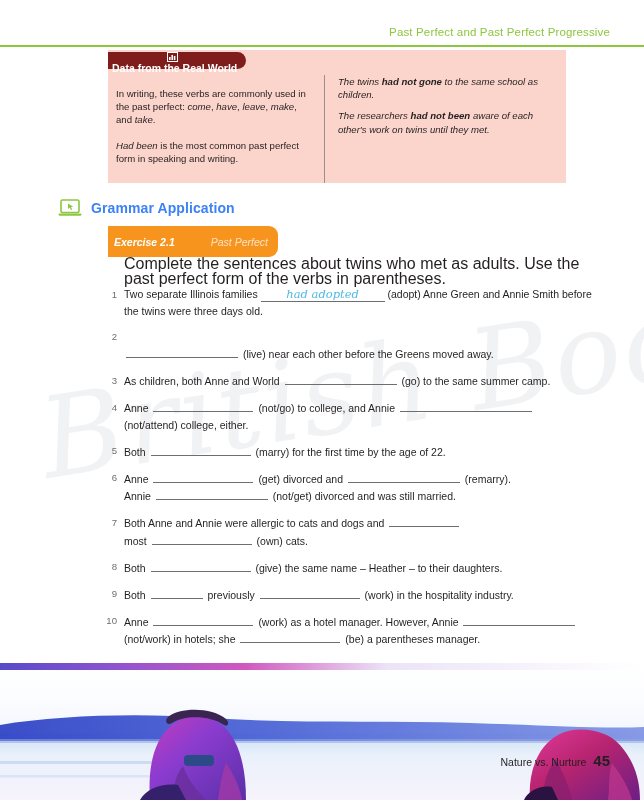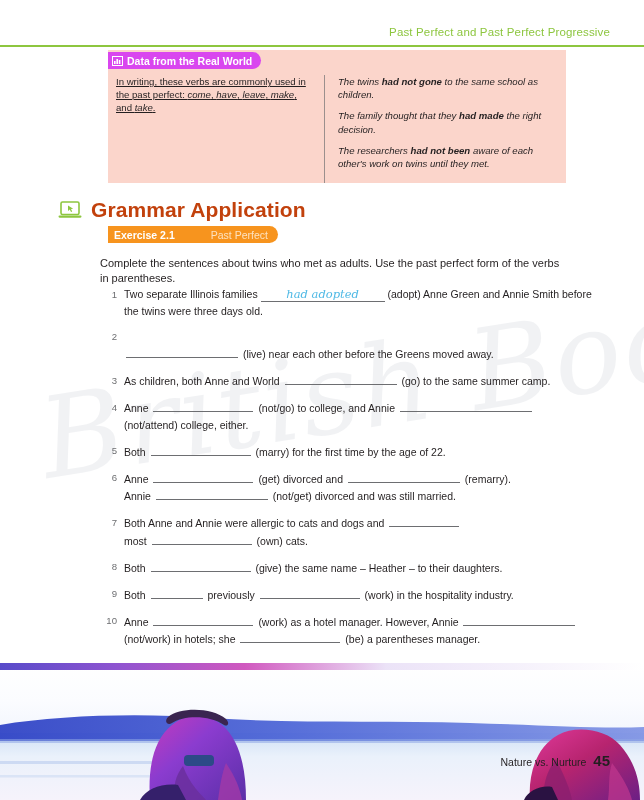--- a/index.html
+++ b/index.html
@@ -62,29 +62,30 @@
     width: 458px;
     height: 133px;
     background: #fbd5cb;
     z-index: 2;
   }
   .data-badge {
     position: absolute;
     left: 0px;
     top: 2px;
     height: 17px;
-    background: #d946ef;
+    background: #7f1d1d;
     border-radius: 0 9px 9px 0;
     color: #ffffff;
     font-size: 10.5px;
     font-weight: bold;
     display: flex;
     align-items: center;
     padding: 0 9px 0 4px;
     white-space: nowrap;
+    flex-direction: column;
   }
   .badge-icon {
     display: inline-block;
     width: 11px;
     height: 10px;
     margin-right: 4px;
     position: relative;
     flex: 0 0 auto;
   }
   .badge-icon svg { display: block; }
@@ -108,21 +109,21 @@
     background: #9b8f8d;
     margin-right: 13px;
     height: 108px;
   }
   .dc-right {
     flex: 1;
     font-size: 9.6px;
     line-height: 13.2px;
     color: #231f20;
   }
-  .dc-left p { margin: 0 0 9px 0; text-decoration: underline; }
+  .dc-left p { margin: 12px 0 9px 0; }
   .dc-right p { margin: 0 0 8px 0; font-style: italic; }
   .dc-right p:last-child { margin-bottom: 0; }
   .dc-right b { font-weight: bold; font-style: italic; }
   .dc-left i { font-style: italic; }
 
   
   .ga-wrap {
     position: absolute;
     left: 58px;
     top: 198px;
@@ -130,51 +131,52 @@
     align-items: center;
     z-index: 2;
   }
   .ga-icon {
     width: 24px;
     height: 20px;
     margin-right: 9px;
     flex: 0 0 auto;
   }
   .ga-title {
-    font-size: 21px;
+    font-size: 14px;
     font-weight: bold;
-    color: #c2410c;
+    color: #3b82f6;
     letter-spacing: 0.1px;
   }
 
   .ex-badge {
     position: absolute;
     left: 108px;
     top: 226px;
-    height: 17px;
+    height: 31px;
     background: #f7941e;
     border-radius: 0 9px 9px 0;
     display: flex;
     align-items: center;
     padding: 0 10px 0 6px;
     font-size: 10.5px;
     color: #ffffff;
     white-space: nowrap;
     z-index: 2;
+    font-style: italic;
   }
   .ex-num { font-weight: bold; margin-right: 4px; }
   .ex-name { color: #fde2c0; padding-left: 32px; }
 
   
   .instruction {
     position: absolute;
-    left: 100px;
+    left: 124px;
     top: 256px;
     width: 462px;
-    font-size: 11px;
+    font-size: 16px;
     line-height: 15px;
     color: #231f20;
     z-index: 2;
   }
 
   
   .ex-list {
     position: absolute;
     left: 100px;
     top: 286px;
@@ -270,25 +272,25 @@
         <rect x="4.4" y="3" width="1.6" height="5" fill="#ffffff"></rect>
         <rect x="6.8" y="4" width="1.6" height="4" fill="#ffffff"></rect>
       </svg>
     </span>
     <span>Data from the Real World</span>
   </div>
 
   <div class="data-cols">
     <div class="dc-left">
       <p>In writing, these verbs are commonly used in the past perfect: <i>come</i>, <i>have</i>, <i>leave</i>, <i>make</i>, and <i>take</i>.</p>
+      <p><i>Had been</i> is the most common past perfect form in speaking and writing.</p>
     </div>
     <div class="dc-divider"></div>
     <div class="dc-right">
       <p>The twins <b>had not gone</b> to the same school as children.</p>
-      <p>The family thought that they <b>had made</b> the right decision.</p>
       <p>The researchers <b>had not been</b> aware of each other's work on twins until they met.</p>
     </div>
   </div>
 </div>
 
 <div class="ga-wrap">
   <span class="ga-icon">
     <svg width="24" height="20" viewBox="0 0 24 20">
       <rect x="3" y="2" width="18" height="12.5" rx="1.5" fill="none" stroke="#8dc63f" stroke-width="1.6"></rect>
       <rect x="0.5" y="15.5" width="23" height="2.2" rx="1.1" fill="#8dc63f"></rect>

